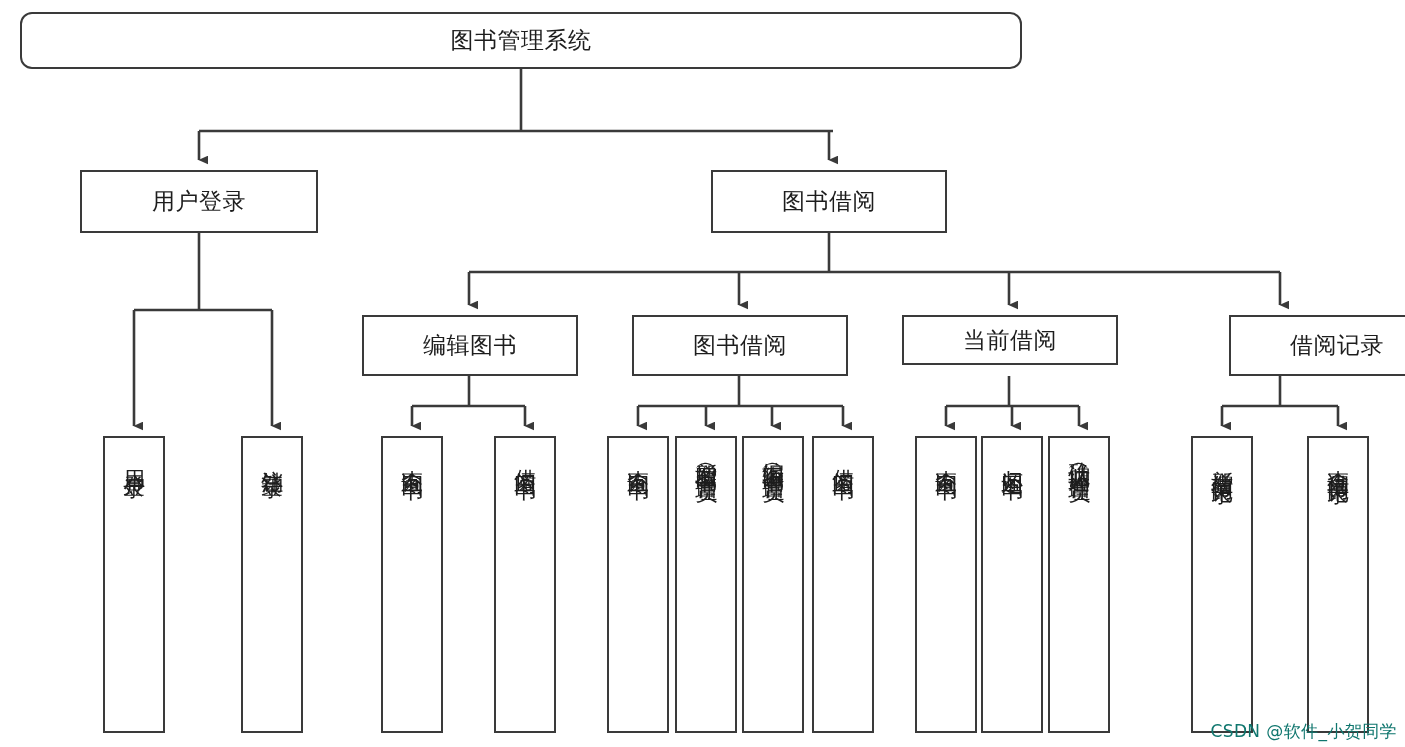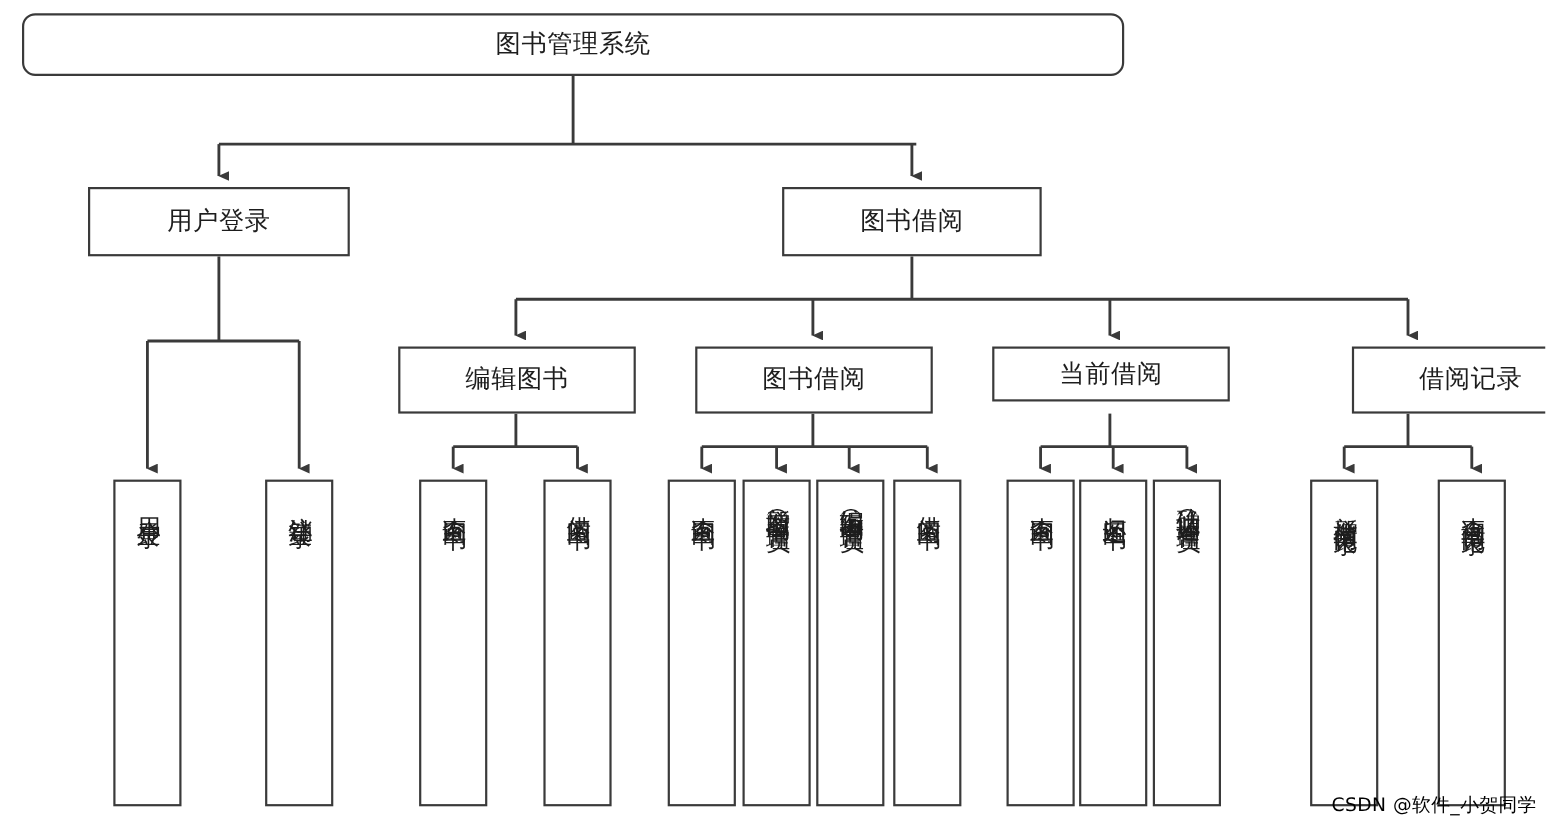--- a/index.html
+++ b/index.html
@@ -65,21 +65,21 @@
     white-space: nowrap;
   }
   .node.vert.tall-text {
     padding-top: 6px;
   }
   .watermark {
     position: absolute;
     right: 8px;
     bottom: 4px;
     font-size: 17px;
-    color: #000000;
+    color: #0f766e;
     white-space: nowrap;
     z-index: 5;
     letter-spacing: 0.4px;
   }
 </style>
 </head>
 <body>
 
 <div id="diagram-canvas">
 

